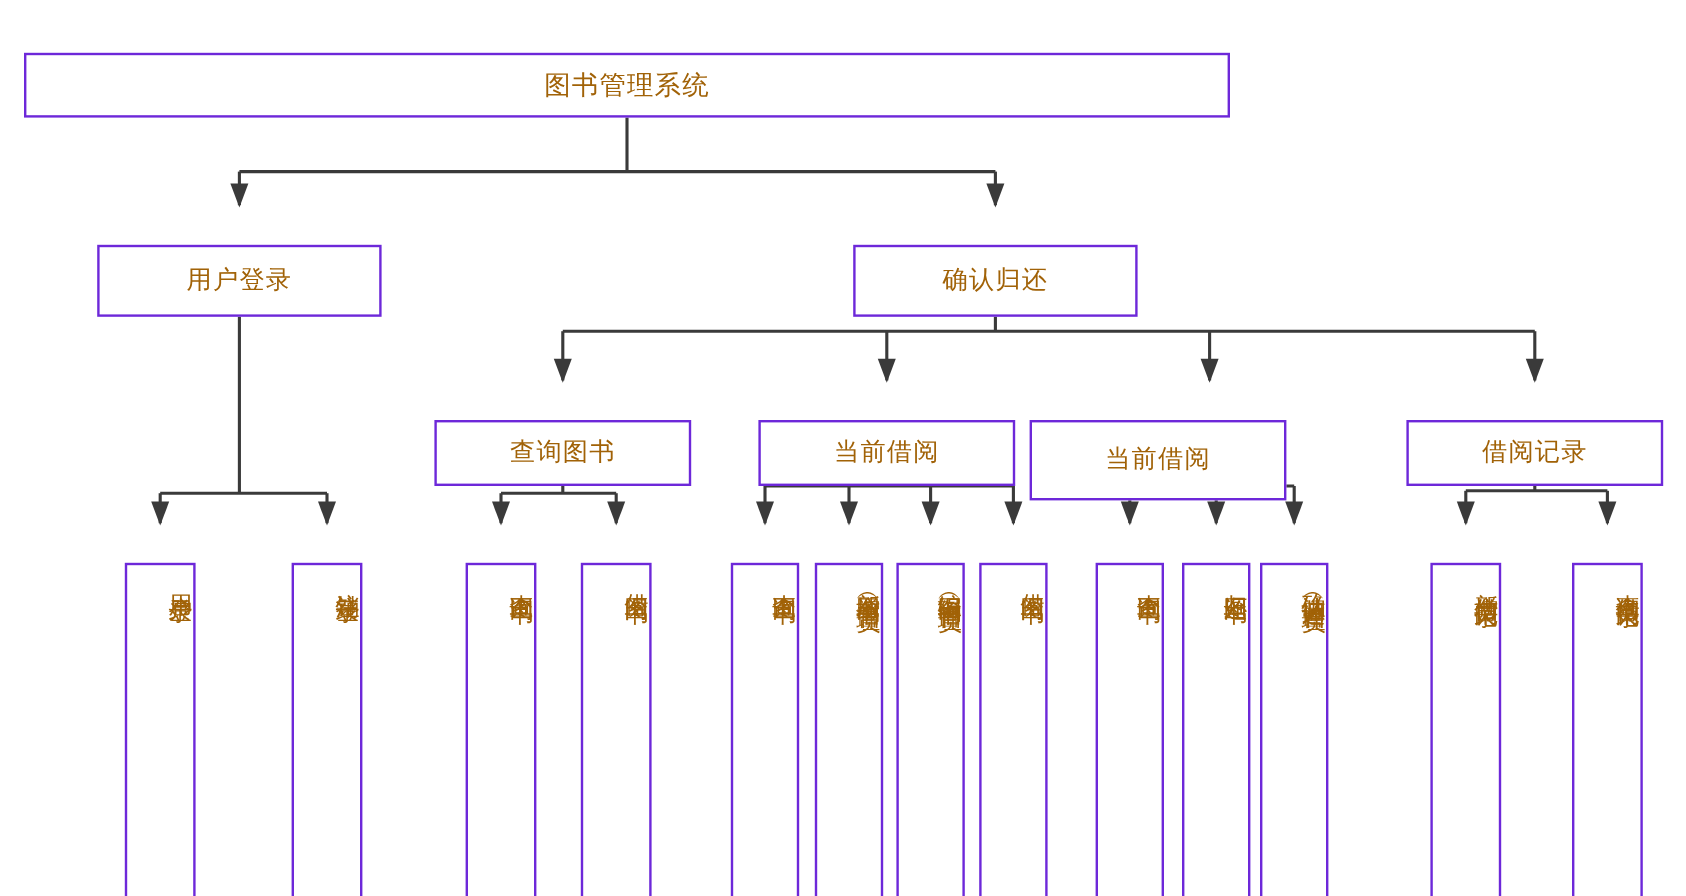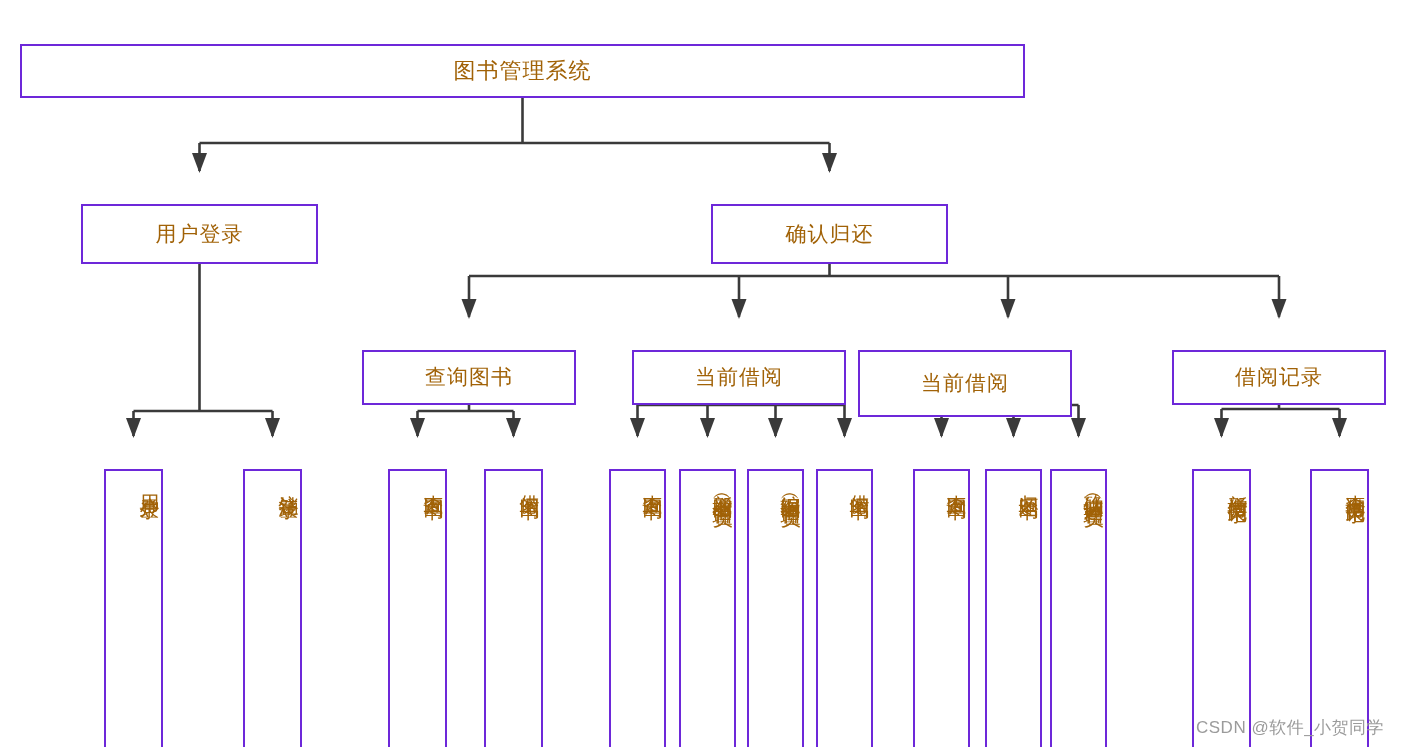--- a/index.html
+++ b/index.html
@@ -184,14 +184,13 @@
       <div class="node vert" style="left: 1050px; top: 437px; width: 57px; height: 300px;">
         <span class="label">确认归还（管理员）</span>
       </div>
       <div class="node vert" style="left: 1192px; top: 437px; width: 59px; height: 300px;">
         <span class="label">新增借阅记录</span>
       </div>
       <div class="node vert" style="left: 1310px; top: 437px; width: 59px; height: 300px;">
         <span class="label">查询借阅记录</span>
       </div>
     </div>
-  <div class="watermark" style="left:1196px; top:716px;">CSDN @软件_小贺同学</div>
 </div>
 
 </body></html>

